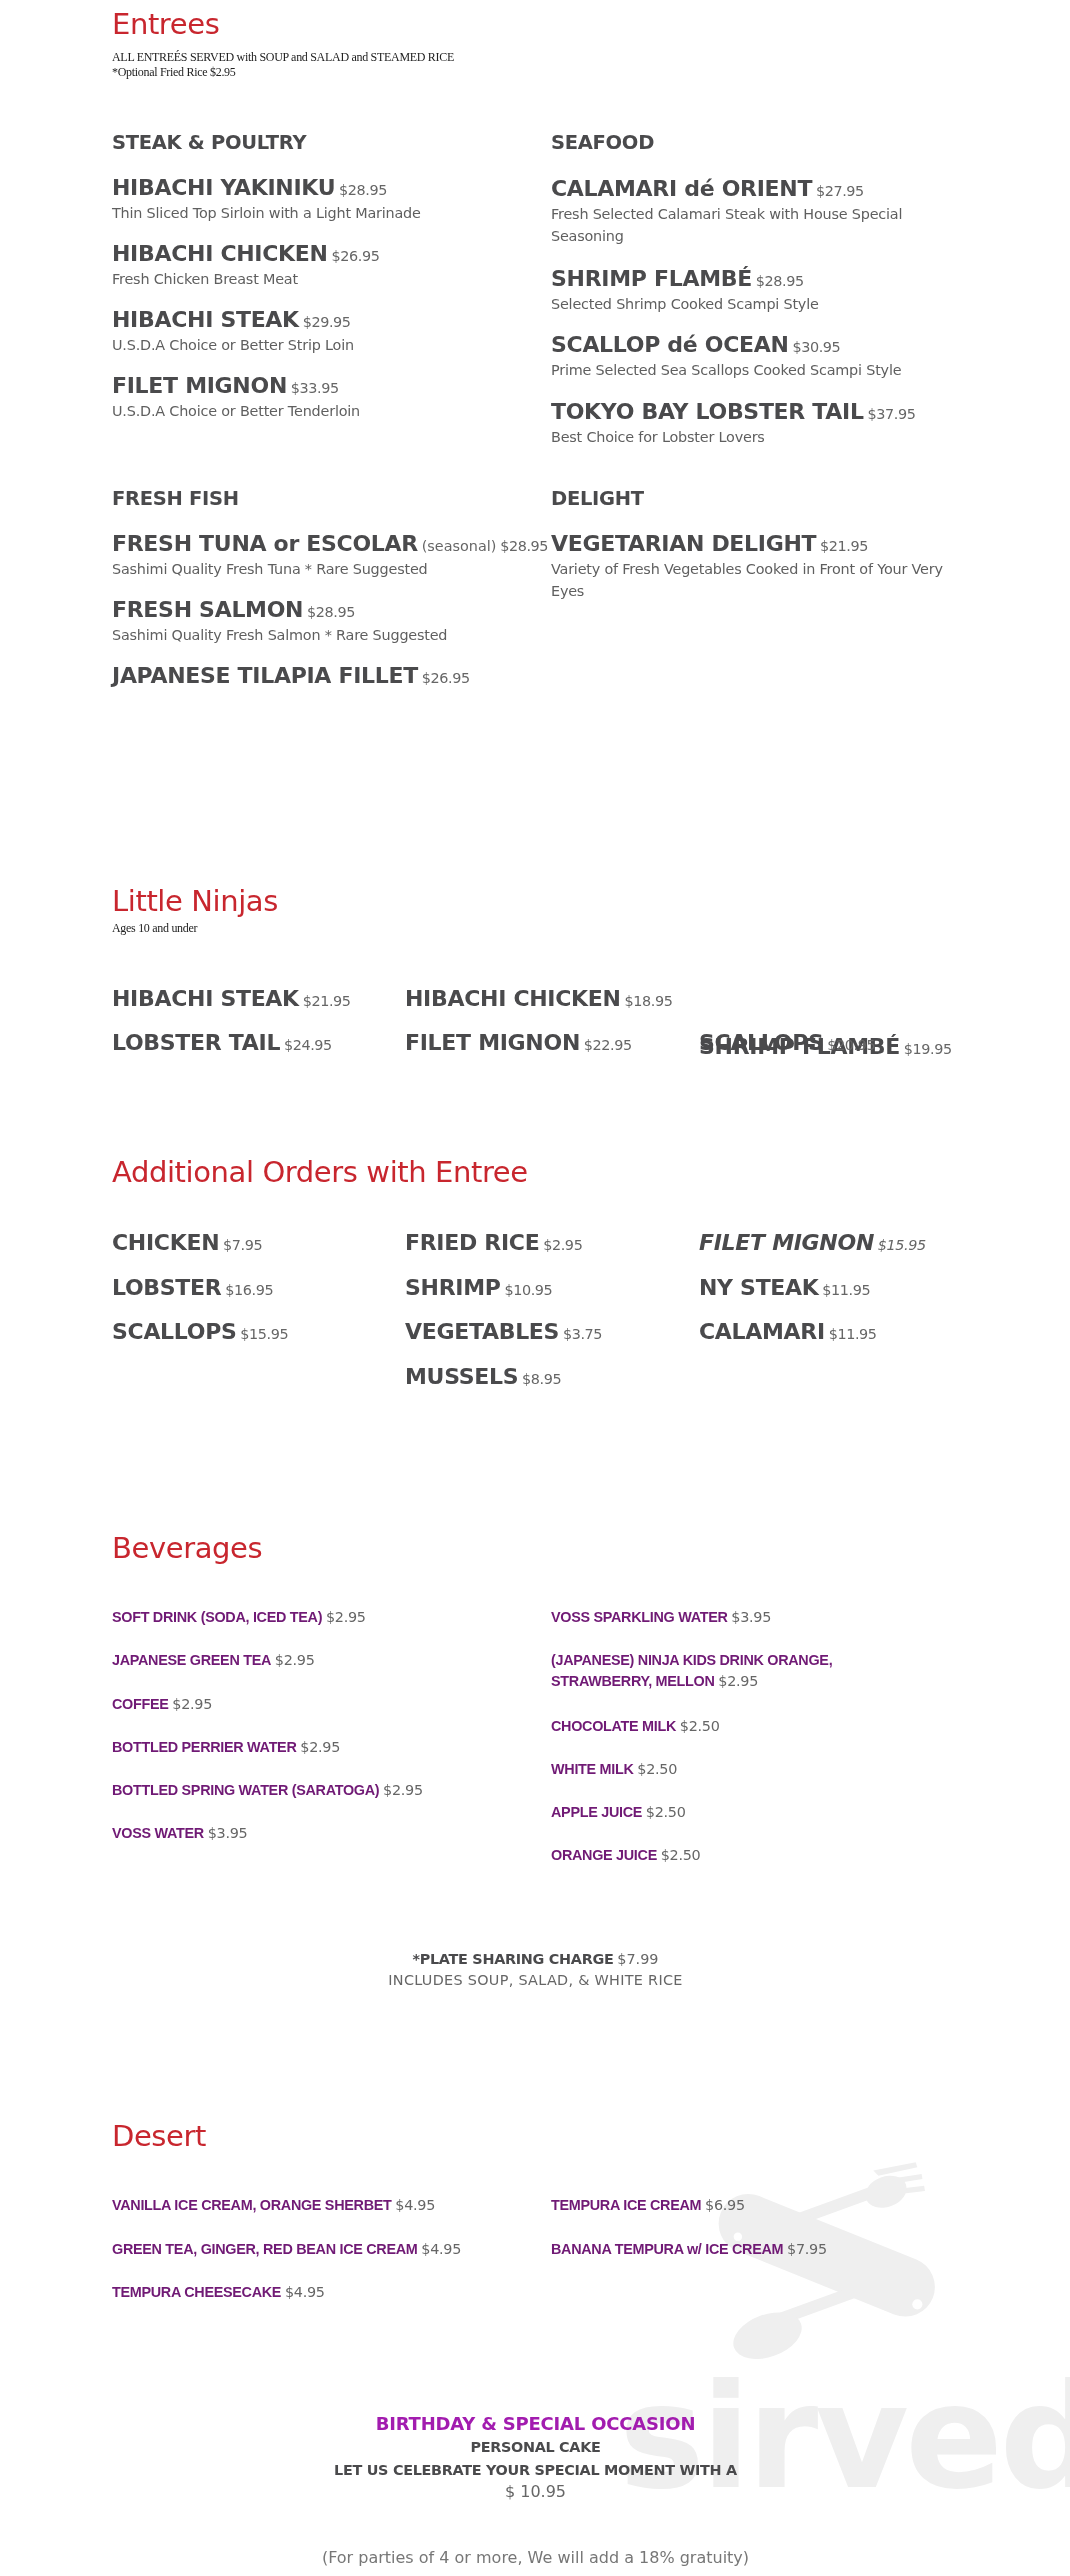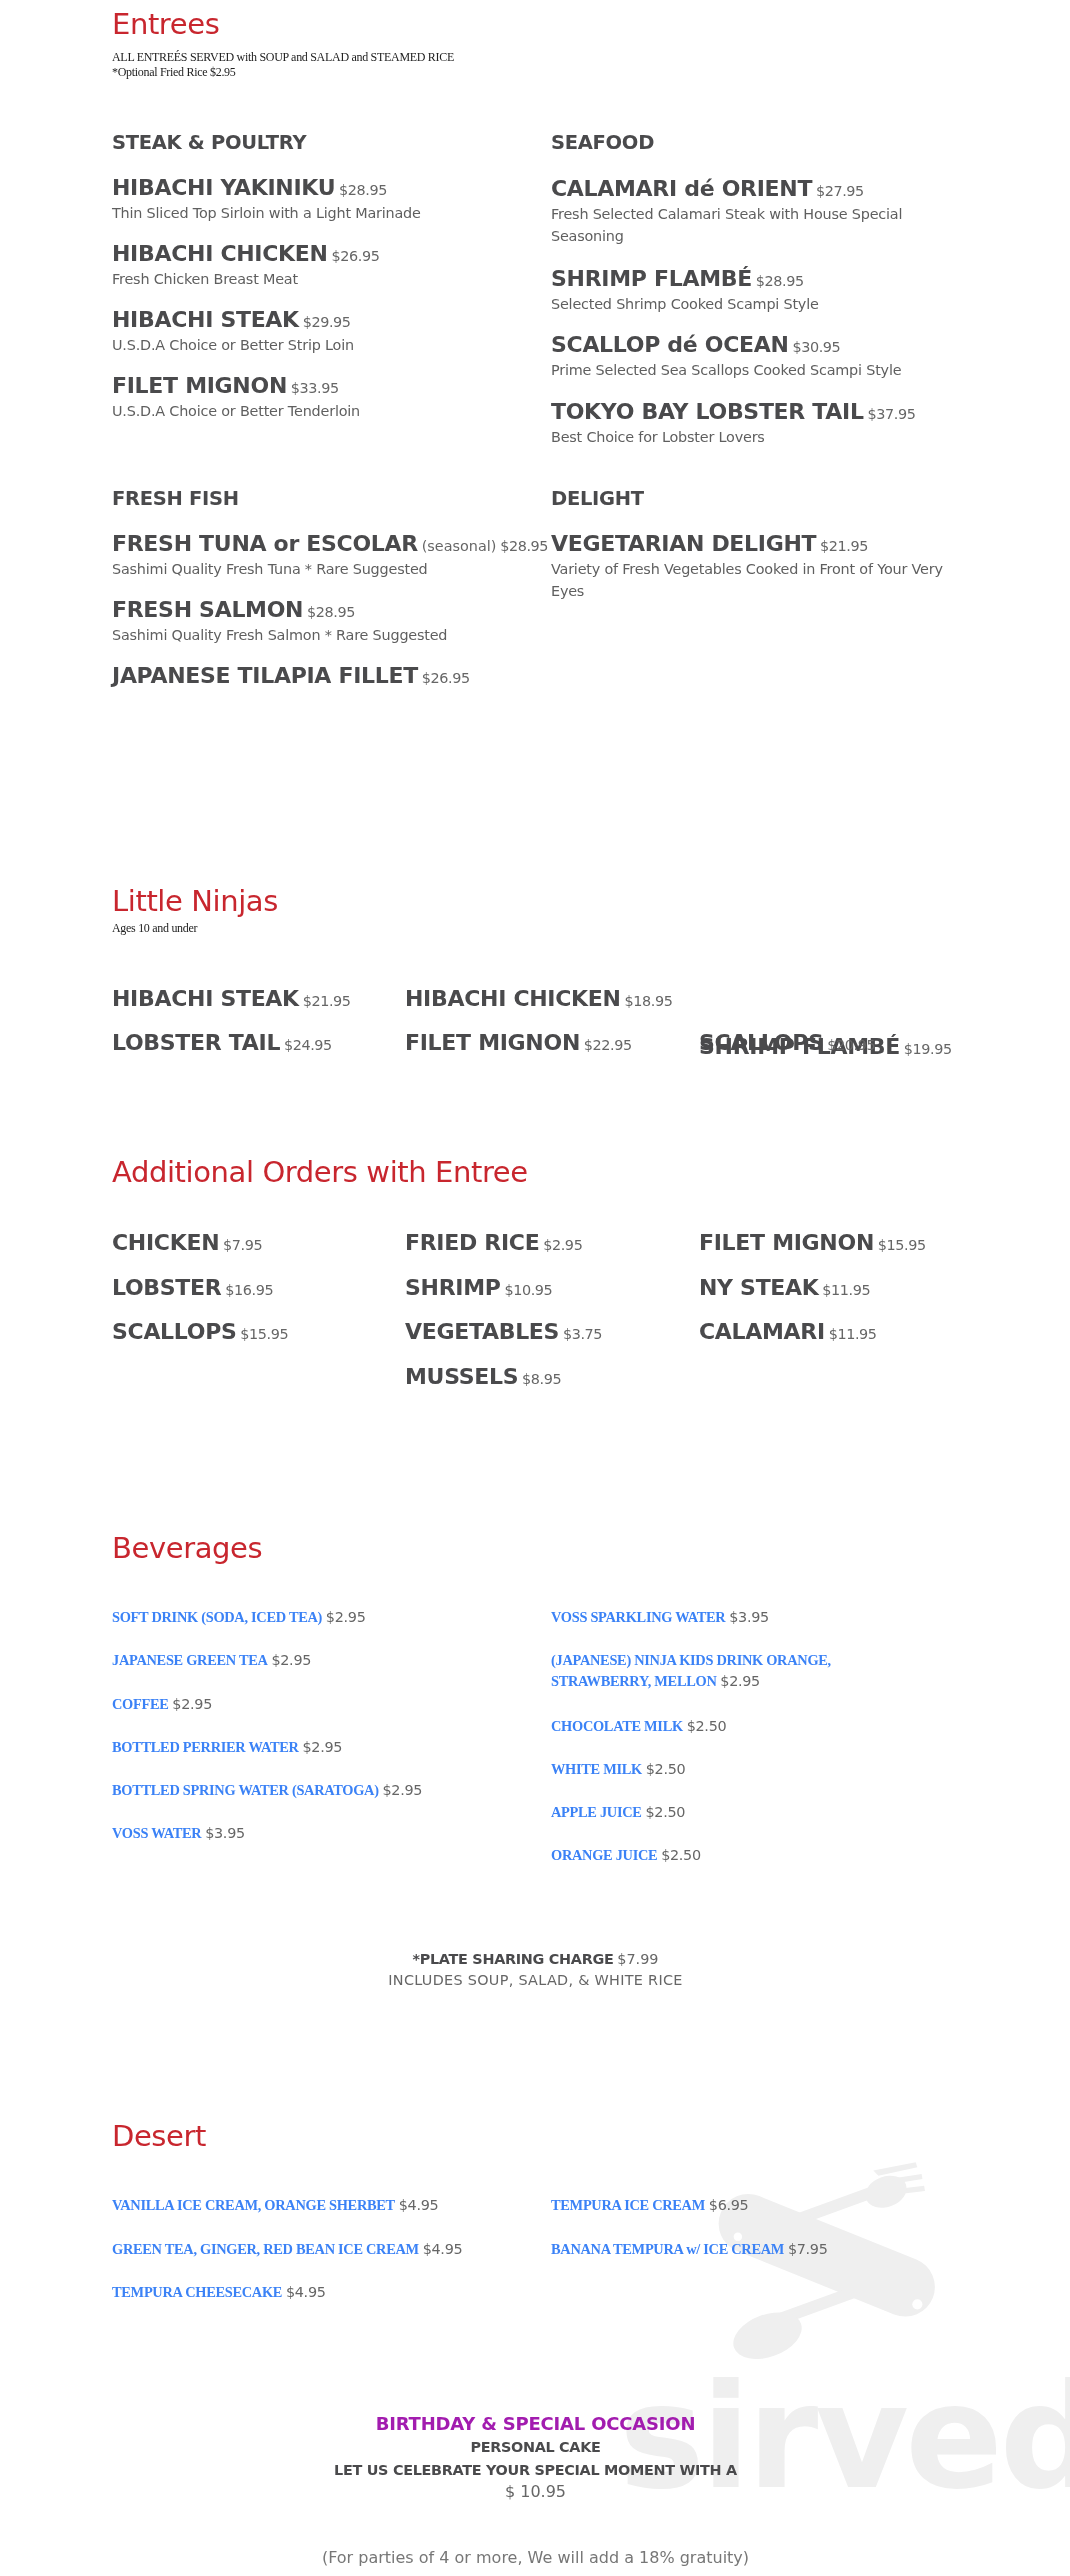--- a/index.html
+++ b/index.html
@@ -38,21 +38,21 @@
     .item-extra { font-family: "DejaVu Sans", sans-serif; font-size: 14.4px; color: #666; }
     .item-price { font-family: "DejaVu Sans", sans-serif; font-size: 14.4px; color: #666; letter-spacing: -0.4px; }
     .item-desc {
       font-family: "DejaVu Sans", sans-serif; font-size: 14.4px; line-height: 22px; color: #5f5f5f;
       letter-spacing: -0.2px; white-space: normal;
     }
 
     .grid-item { position: absolute; white-space: nowrap; line-height: 22px; }
 
     .bev-item { position: absolute; line-height: 20.3px; width: 390px; }
-    .bev-name { font-family: Liberation Serif, serif; font-weight: bold; font-size: 14.4px; color: #3b82f6; letter-spacing: -0.3px; }
+    .bev-name { font-family: Liberation Sans, sans-serif; font-weight: bold; font-size: 14.4px; color: #701a75; letter-spacing: -0.3px; }
     .bev-price { font-family: "DejaVu Sans", sans-serif; font-size: 14.4px; color: #666; letter-spacing: -0.3px; }
 
     .center-block { position: absolute; left: 0; width: 1071px; text-align: center; }
     .sharing-title { font-family: "DejaVu Sans", sans-serif; font-weight: bold; font-size: 14.4px; color: #4a4a4c; letter-spacing: -0.3px; }
     .sharing-price { font-family: "DejaVu Sans", sans-serif; font-size: 14.4px; color: #666; }
     .sharing-sub { font-family: "DejaVu Sans", sans-serif; font-size: 14.4px; color: #666; letter-spacing: 0.3px; }
 
     .occasion-title { font-family: "DejaVu Sans", sans-serif; font-weight: bold; font-size: 18px; color: #a21caf; line-height: 24px; letter-spacing: -0.2px; }
     .occasion-sub { font-family: "DejaVu Sans", sans-serif; font-weight: bold; font-size: 14.4px; color: #4a4a4c; line-height: 23px; letter-spacing: -0.3px; }
     .occasion-price { font-family: "DejaVu Sans", sans-serif; font-size: 16px; color: #666; line-height: 20.3px; }
@@ -158,21 +158,21 @@
 <div class="grid-item" style="left:699px; top:988px;margin-top:48px;"><span class="item-name">SHRIMP FLAMBÉ</span> <span class="item-price">$19.95</span></div>
 <div class="grid-item" style="left:112px; top:1032px;"><span class="item-name">LOBSTER TAIL</span> <span class="item-price">$24.95</span></div>
 <div class="grid-item" style="left:405px; top:1032px;"><span class="item-name">FILET MIGNON</span> <span class="item-price">$22.95</span></div>
 <div class="grid-item" style="left:699px; top:1032px;"><span class="item-name">SCALLOPS</span> <span class="item-price">$20.95</span></div>
 
 <section class="section" style="top:1155px;">
   <h2 class="section-title">Additional Orders with Entree</h2>
 </section>
 <div class="grid-item" style="left:112px; top:1232px;"><span class="item-name">CHICKEN</span> <span class="item-price">$7.95</span></div>
 <div class="grid-item" style="left:405px; top:1232px;"><span class="item-name">FRIED RICE</span> <span class="item-price">$2.95</span></div>
-<div class="grid-item" style="left:699px; top:1232px;"><span class="item-name">FILET MIGNON</span> <span class="item-price">$15.95</span></div>
+<div class="grid-item" style="left:699px; top:1232px;font-style:italic;"><span class="item-name">FILET MIGNON</span> <span class="item-price">$15.95</span></div>
 <div class="grid-item" style="left:112px; top:1277px;"><span class="item-name">LOBSTER</span> <span class="item-price">$16.95</span></div>
 <div class="grid-item" style="left:405px; top:1277px;"><span class="item-name">SHRIMP</span> <span class="item-price">$10.95</span></div>
 <div class="grid-item" style="left:699px; top:1277px;"><span class="item-name">NY STEAK</span> <span class="item-price">$11.95</span></div>
 <div class="grid-item" style="left:112px; top:1321px;"><span class="item-name">SCALLOPS</span> <span class="item-price">$15.95</span></div>
 <div class="grid-item" style="left:405px; top:1321px;"><span class="item-name">VEGETABLES</span> <span class="item-price">$3.75</span></div>
 <div class="grid-item" style="left:699px; top:1321px;"><span class="item-name">CALAMARI</span> <span class="item-price">$11.95</span></div>
 <div class="grid-item" style="left:405px; top:1366px;"><span class="item-name">MUSSELS</span> <span class="item-price">$8.95</span></div>
 
 <section class="section" style="top:1531px;">
   <h2 class="section-title">Beverages</h2>

